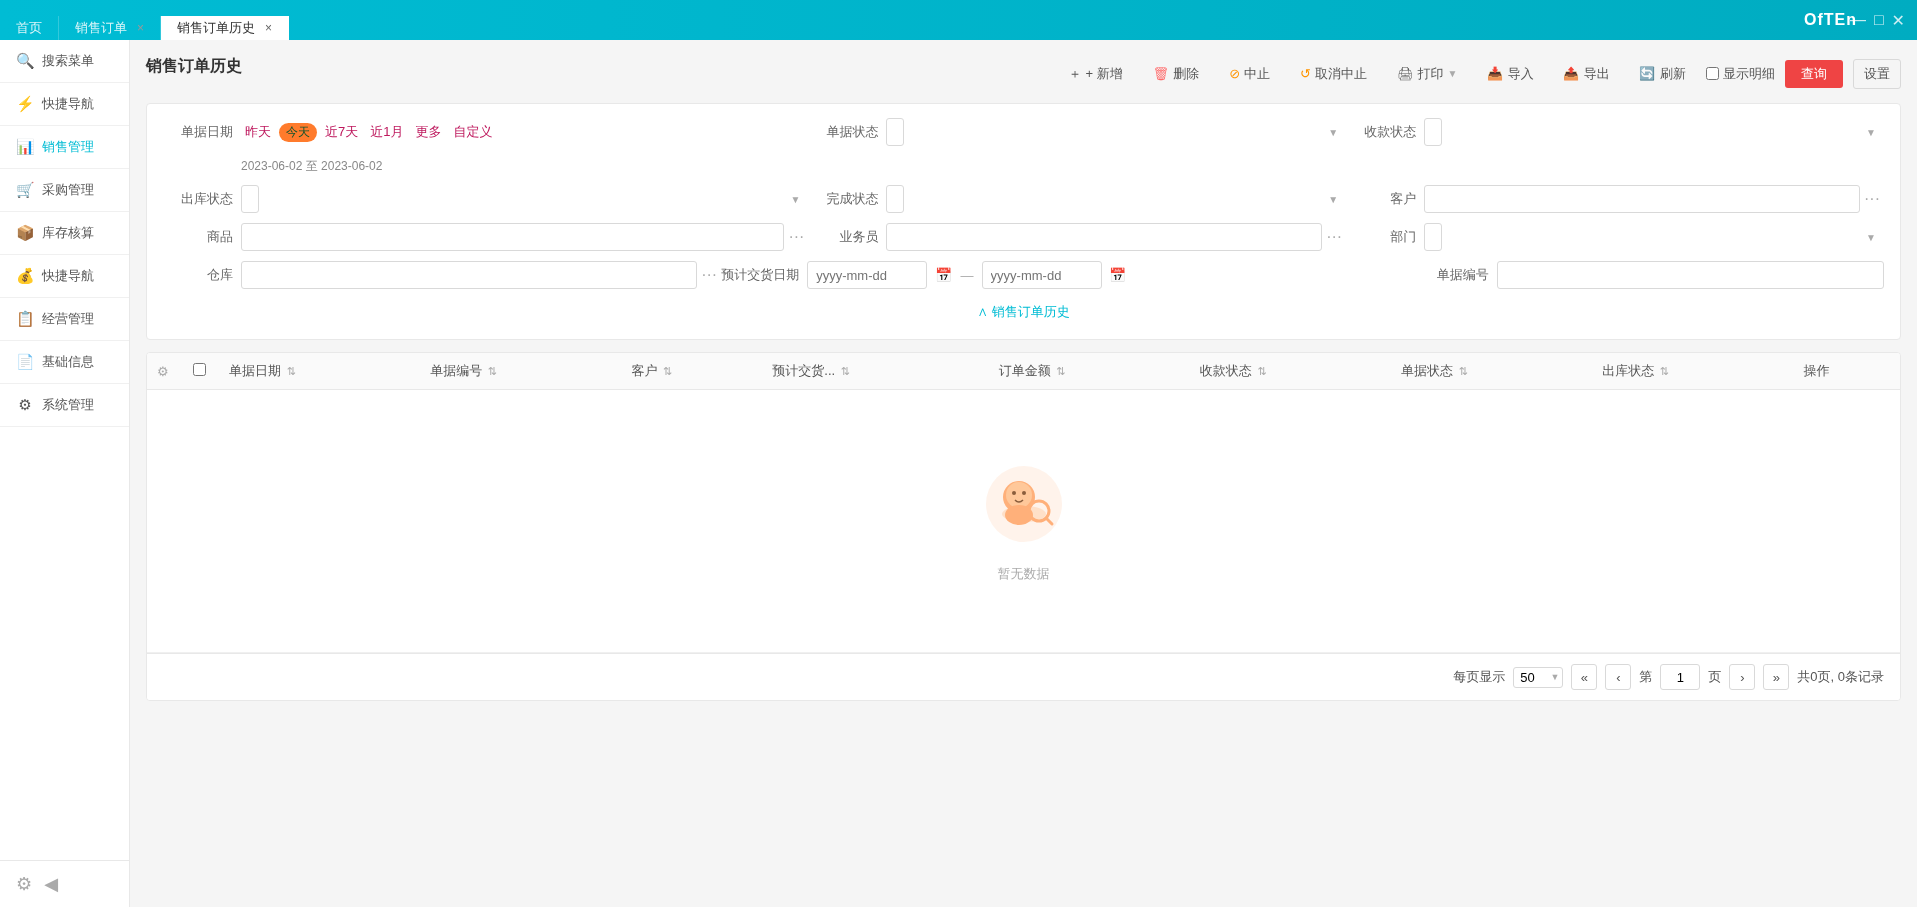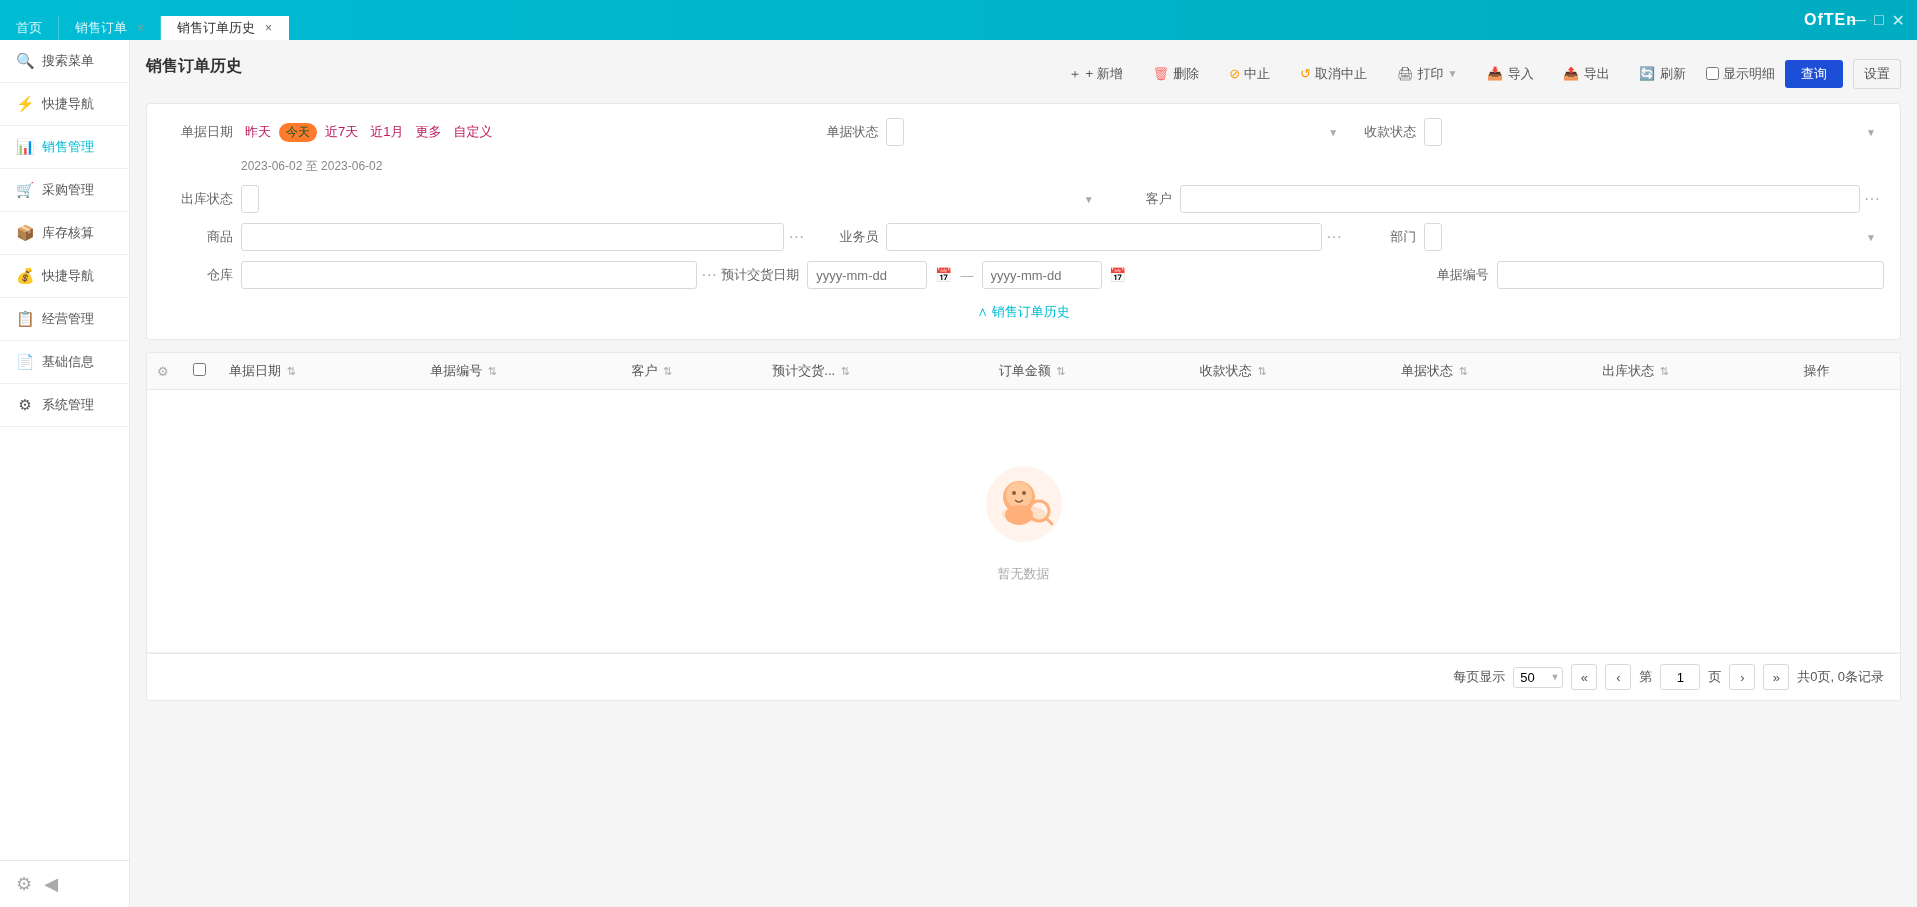--- a/index.html
+++ b/index.html
@@ -119,21 +119,21 @@
       gap: 4px;
       padding: 5px 10px;
       border: none;
       background: transparent;
       cursor: pointer;
       color: #555;
       font-size: 13px;
       border-radius: 3px;
     }
     .toolbar-btn-primary {
-      background: #1d4ed8;
+      background: #ef4444;
       color: #fff;
       padding: 5px 16px;
       border: none;
       border-radius: 3px;
       cursor: pointer;
       font-size: 13px;
     }
     .display-toggle {
       display: flex;
       align-items: center;
@@ -543,20 +543,28 @@
       <div class="filter-row">
         <div class="filter-item" style="flex:1.2;">
           <span class="filter-label">出库状态</span>
           <div class="filter-select-wrap" style="flex:1;">
             <select class="filter-select">
               <option value=""></option>
             </select>
           </div>
         </div>
         <div class="filter-item" style="flex:1;">
+          <span class="filter-label">完成状态</span>
+          <div class="filter-select-wrap" style="flex:1;">
+            <select class="filter-select">
+              <option value=""></option>
+            </select>
+          </div>
+        </div>
+        <div class="filter-item" style="flex:1;">
           <span class="filter-label">客户</span>
           <input class="filter-input" style="flex: 1 1 0%;">
           <span class="filter-dots">···</span>
         </div>
       </div>
 
       <div class="filter-row">
         <div class="filter-item" style="flex:1.2;">
           <span class="filter-label">商品</span>
           <input class="filter-input" style="flex: 1 1 0%;">

